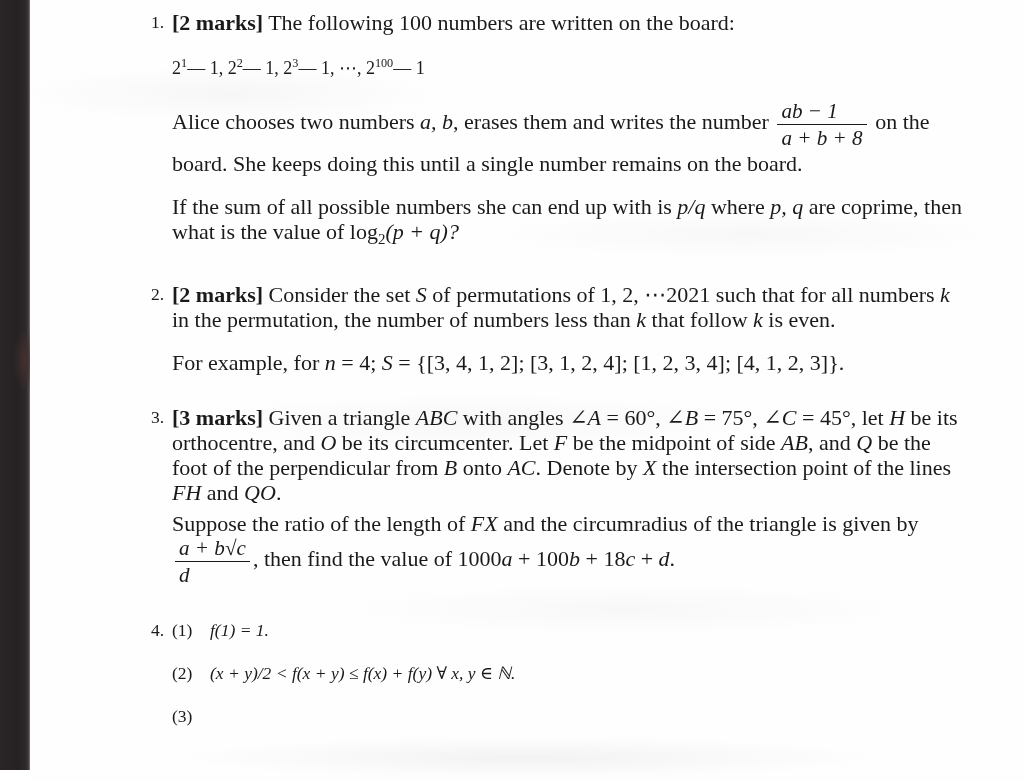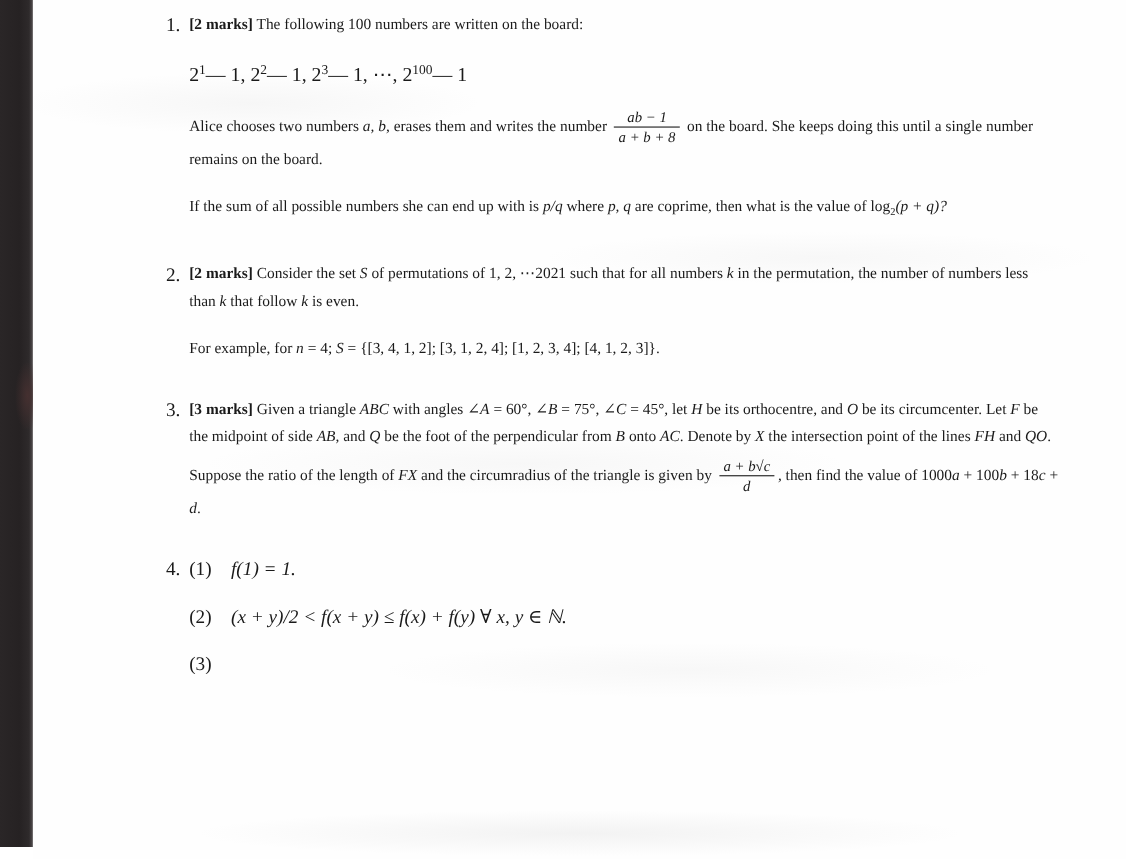--- a/index.html
+++ b/index.html
@@ -72,21 +72,21 @@
   .q-num {
     position: absolute;
     left: 0;
     top: 0;
     width: 24px;
     text-align: right;
     font-size: 17.5px;
     line-height: 25px;
   }
   .para {
-    font-size: 14px;
+    font-size: 22px;
     line-height: 25px;
     text-align: left;
     margin: 0 0 0 0;
   }
   .para + .para {
     margin-top: 18px;
   }
   .marks {
     font-weight: bold;
   }
@@ -97,21 +97,20 @@
     text-align: left;
     font-size: 18px;
     line-height: 25px;
     margin: 16px 0 18px 0;
   }
 
   
   .frac {
     display: inline-block;
     vertical-align: -0.75em;
-    text-align: center;
     font-size: 0.96em;
     line-height: 1.15;
     margin: 0 3px;
   }
   .frac .num {
     display: block;
     padding: 0 4px 1px 4px;
   }
   .frac .den {
     display: block;

